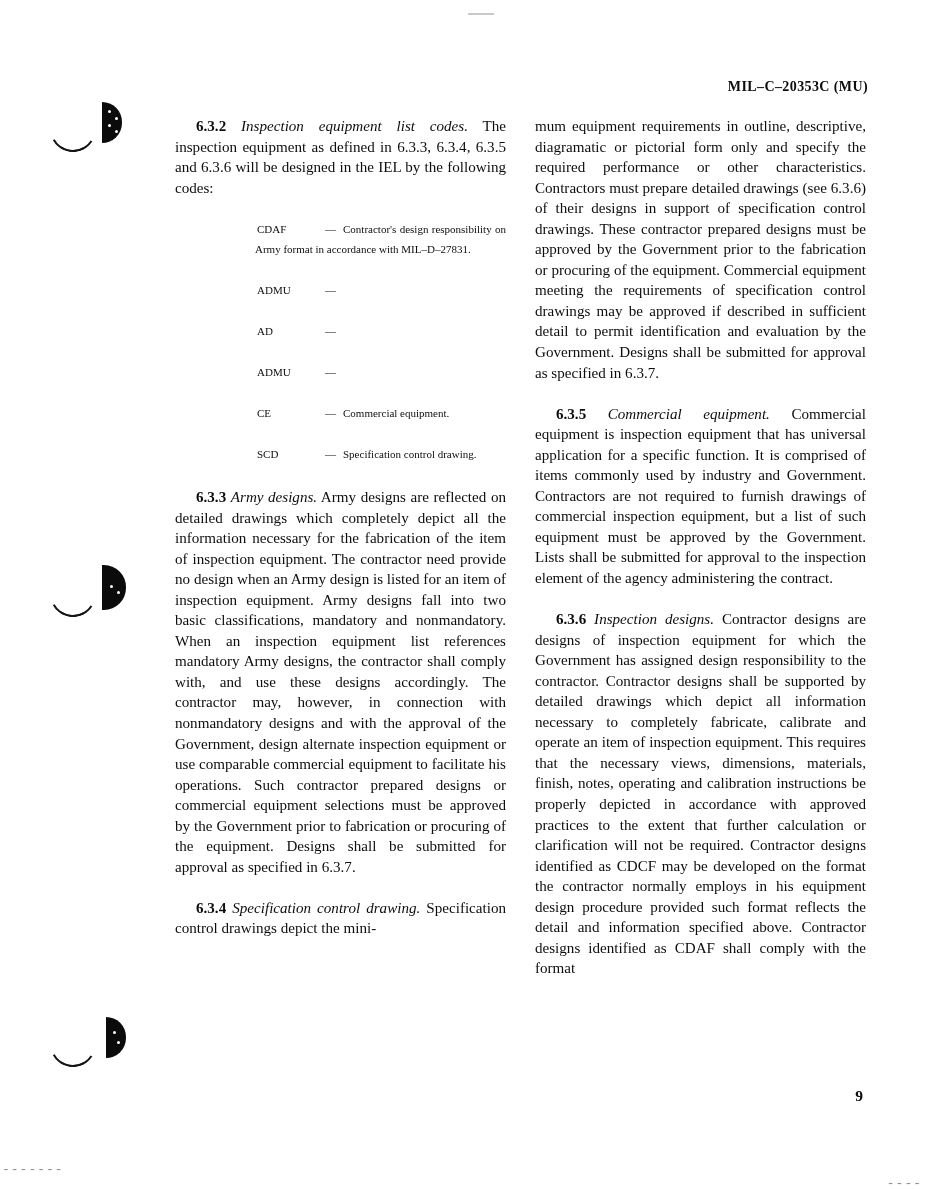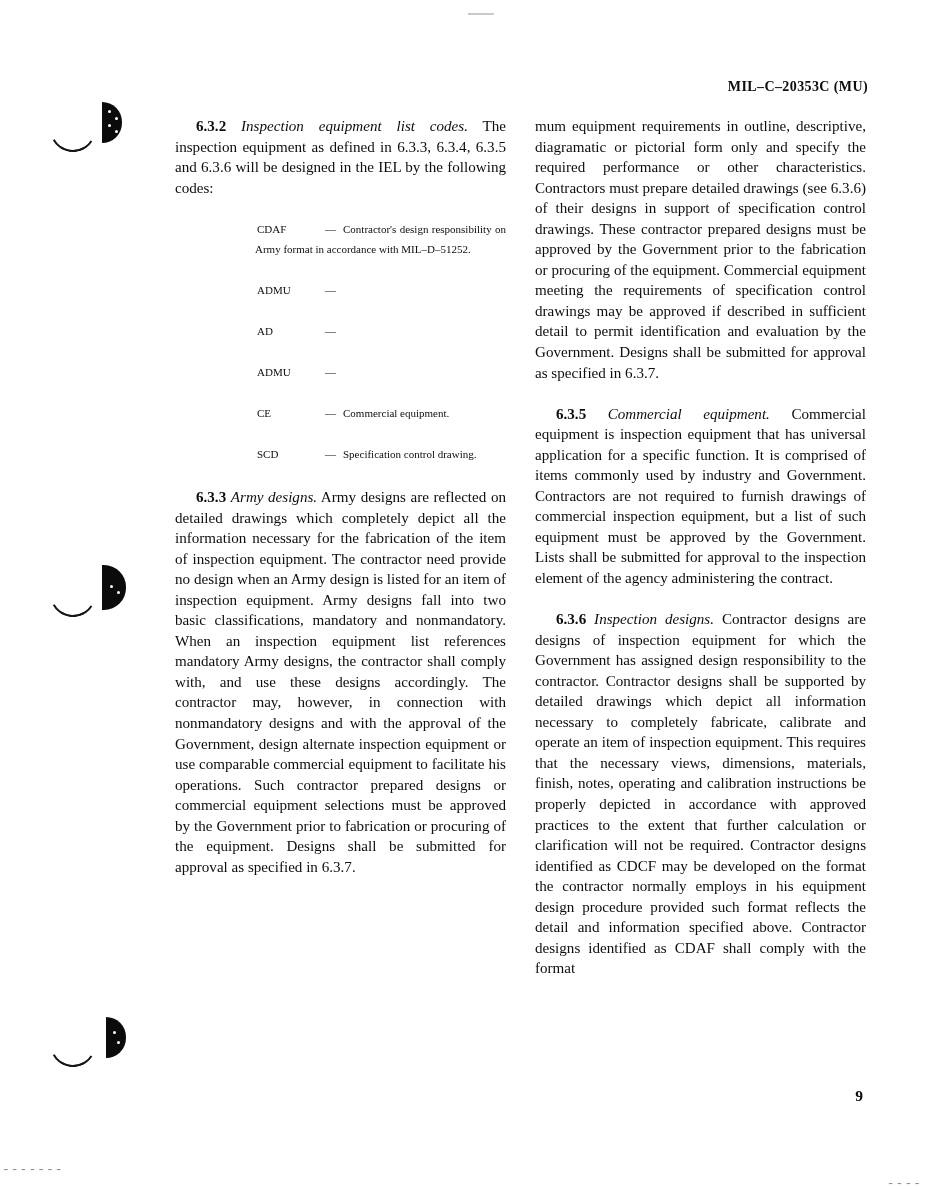--- a/index.html
+++ b/index.html
@@ -220,21 +220,21 @@
         <span> </span>
         <span class="sec-title">Inspection equipment list codes.</span>
         <span> The inspection equipment as defined in 6.3.3, 6.3.4, 6.3.5 and 6.3.6 will be designed in the IEL by the following codes:</span>
       </p>
 
       <div class="code-list">
 
         <div class="code-row">
           <span class="code-term">CDAF</span>
           <span class="code-dash">—</span>
-          <span class="code-def">Contractor's design responsibility on Army format in accordance with MIL–D–51252.</span>
+          <span class="code-def">Contractor's design responsibility on Army format in accordance with MIL–D–27831.</span>
         </div>
 
         <div class="code-row">
           <span class="code-term">ADMU</span>
           <span class="code-dash">—</span>
         </div>
 
         <div class="code-row">
           <span class="code-term">AD</span>
           <span class="code-dash">—</span>
@@ -259,20 +259,26 @@
 
       </div>
 
       <p class="para indent" style="margin-top:22px;">
         <span class="sec-num">6.3.3</span>
         <span> </span>
         <span class="sec-title">Army designs.</span>
         <span> Army designs are reflected on detailed drawings which completely depict all the information necessary for the fabrication of the item of inspection equipment. The contractor need provide no design when an Army design is listed for an item of inspection equipment. Army designs fall into two basic classifications, mandatory and nonmandatory. When an inspection equipment list references mandatory Army designs, the contractor shall comply with, and use these designs accordingly. The contractor may, however, in connection with nonmandatory designs and with the approval of the Government, design alternate inspection equipment or use comparable commercial equipment to facilitate his operations. Such contractor prepared designs or commercial equipment selections must be approved by the Government prior to fabrication or procuring of the equipment. Designs shall be submitted for approval as specified in 6.3.7.</span>
       </p>
 
+      <p class="para indent">
+        <span class="sec-num">6.3.4</span>
+        <span> </span>
+        <span class="sec-title">Specification control drawing.</span>
+        <span> Specification control drawings depict the mini-</span>
+      </p>
 
     </div>
 
     <div class="col col-right">
 
       <p class="para nogap">
         <span>mum equipment requirements in outline, descriptive, diagramatic or pictorial form only and specify the required performance or other characteristics. Contractors must prepare detailed drawings (see 6.3.6) of their designs in support of specification control drawings. These contractor prepared designs must be approved by the Government prior to the fabrication or procuring of the equipment. Commercial equipment meeting the requirements of specification control drawings may be approved if described in sufficient detail to permit identification and evaluation by the Government. Designs shall be submitted for approval as specified in 6.3.7.</span>
       </p>
 
       <p class="para indent">

